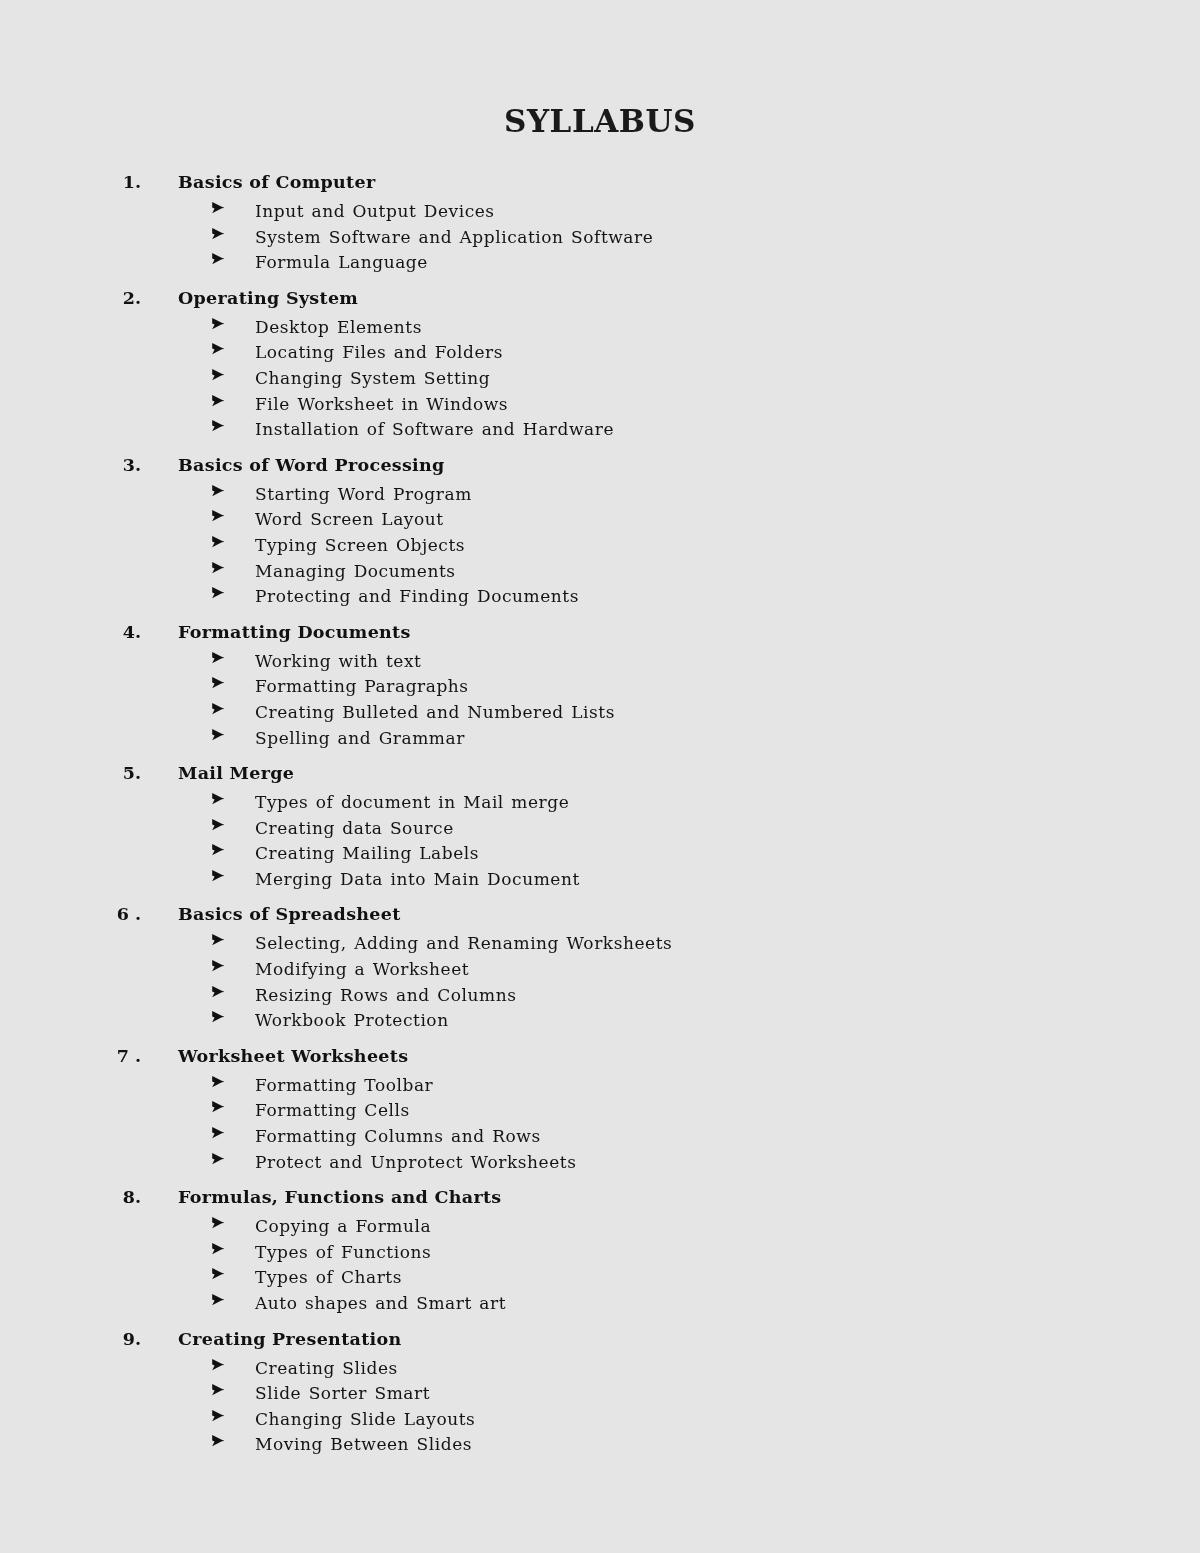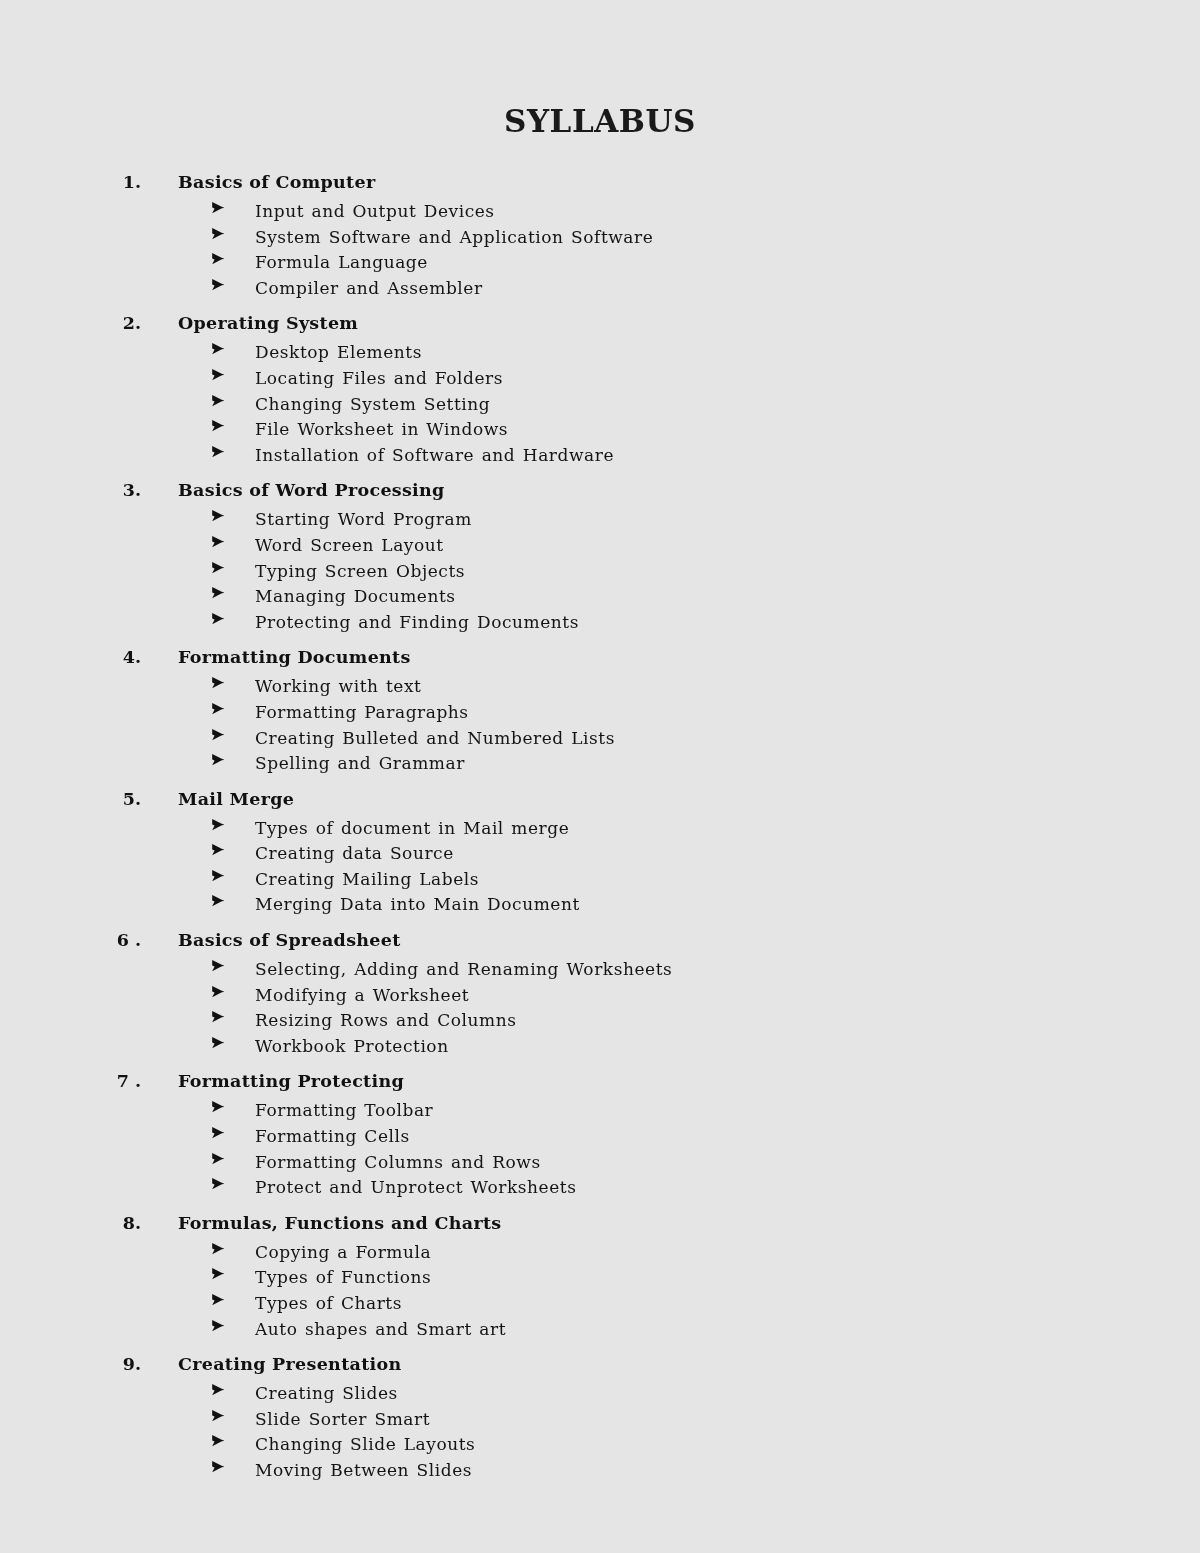--- a/index.html
+++ b/index.html
@@ -145,27 +145,20 @@
               </svg></span>
             <span class="sub-text">System Software and Application Software</span>
           </li>
           <li class="sub-item">
             <span class="bullet"><svg width="15" height="14" viewBox="0 0 15 14" aria-hidden="true">
                 <path d="M1.2 1.1 L12.2 6.6 L1.2 12.3 L3.6 7.6 L1.2 6.6 Z" fill="#111"></path>
                 <path d="M3.2 6.1 L12.6 6.1 L12.6 7.1 L3.2 7.1 Z" fill="#111"></path>
               </svg></span>
             <span class="sub-text">Formula Language</span>
           </li>
-          <li class="sub-item">
-            <span class="bullet"><svg width="15" height="14" viewBox="0 0 15 14" aria-hidden="true">
-                <path d="M1.2 1.1 L12.2 6.6 L1.2 12.3 L3.6 7.6 L1.2 6.6 Z" fill="#111"></path>
-                <path d="M3.2 6.1 L12.6 6.1 L12.6 7.1 L3.2 7.1 Z" fill="#111"></path>
-              </svg></span>
-            <span class="sub-text">Compiler and Assembler</span>
-          </li>
         </ul>
       </div>
       <div class="section">
         <div class="section-head">
           <div class="section-number">2.</div>
           <div class="section-title">Operating System</div>
         </div>
         <ul class="sub-list">
           <li class="sub-item">
             <span class="bullet"><svg width="15" height="14" viewBox="0 0 15 14" aria-hidden="true">
@@ -351,21 +344,21 @@
                 <path d="M1.2 1.1 L12.2 6.6 L1.2 12.3 L3.6 7.6 L1.2 6.6 Z" fill="#111"></path>
                 <path d="M3.2 6.1 L12.6 6.1 L12.6 7.1 L3.2 7.1 Z" fill="#111"></path>
               </svg></span>
             <span class="sub-text">Workbook Protection</span>
           </li>
         </ul>
       </div>
       <div class="section">
         <div class="section-head">
           <div class="section-number">7 .</div>
-          <div class="section-title">Formatting Protecting</div>
+          <div class="section-title">Worksheet Worksheets</div>
         </div>
         <ul class="sub-list">
           <li class="sub-item">
             <span class="bullet"><svg width="15" height="14" viewBox="0 0 15 14" aria-hidden="true">
                 <path d="M1.2 1.1 L12.2 6.6 L1.2 12.3 L3.6 7.6 L1.2 6.6 Z" fill="#111"></path>
                 <path d="M3.2 6.1 L12.6 6.1 L12.6 7.1 L3.2 7.1 Z" fill="#111"></path>
               </svg></span>
             <span class="sub-text">Formatting Toolbar</span>
           </li>
           <li class="sub-item">

